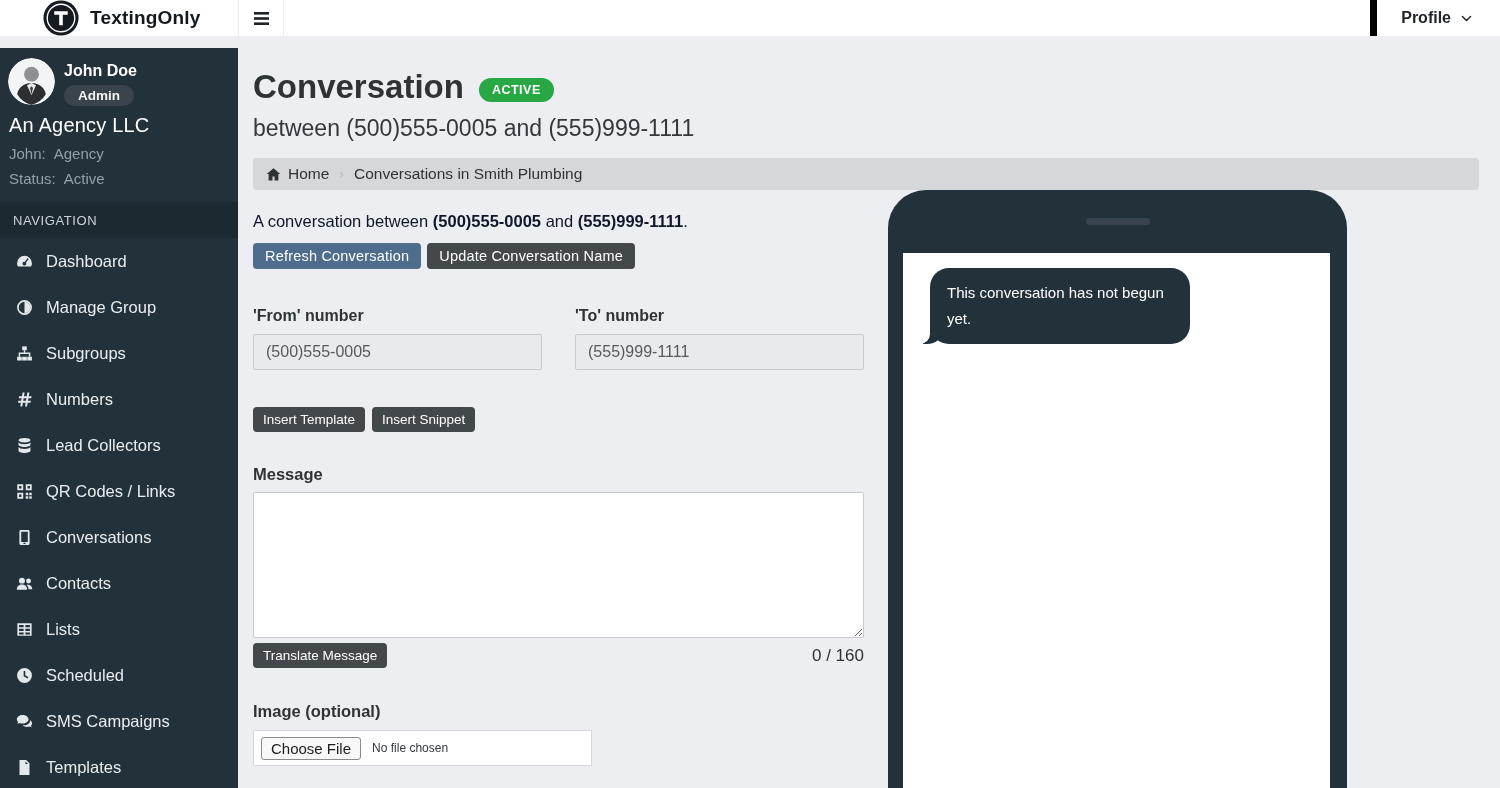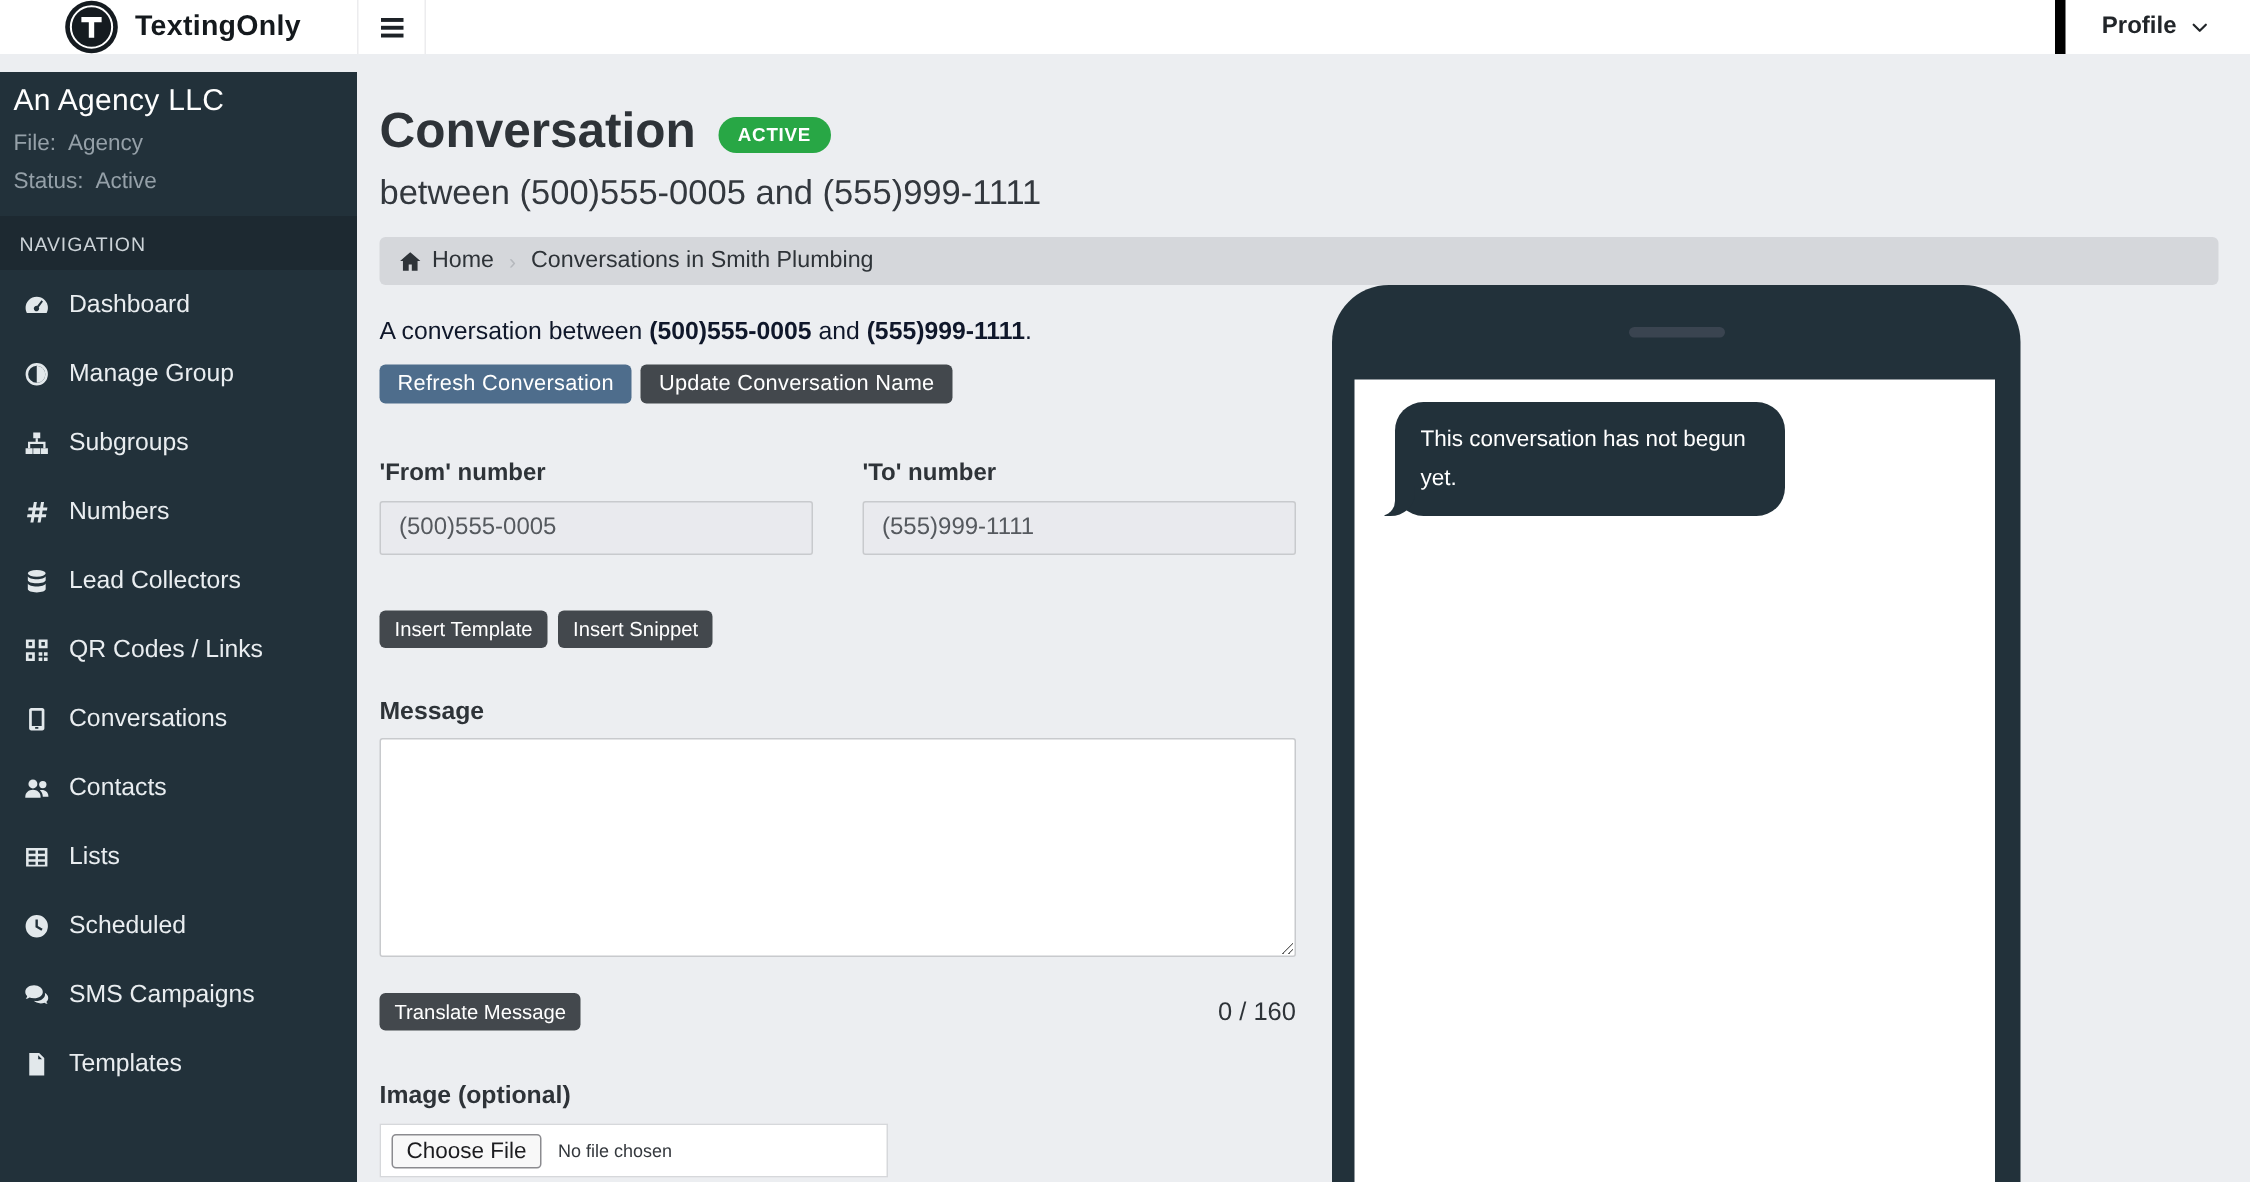--- a/index.html
+++ b/index.html
@@ -59,21 +59,21 @@
   .actions { margin-top:12px; display:flex; gap:6px; }
 
   .form-row { display:flex; gap:33px; margin-top:38px; }
   .field { width:289px; }
   .field-label { display:block; font-size:16px; font-weight:700; color:#2e3338; margin-bottom:9px; }
   .field input { width:100%; height:36px; background:#e9eaee; border:1px solid #c8cacd; border-radius:2px; font-family:inherit; font-size:16px; color:#55595e; padding:0 12px; }
 
   .insert-row { margin-top:37px; display:flex; gap:7px; }
   .msg-label { margin-top:33px; font-size:16.5px; font-weight:700; color:#2e3338; }
   .msg-area { margin-top:8px; width:611px; height:146px; background:#fff; border:1px solid #c8cacd; border-radius:2px; resize:vertical; font-family:inherit; font-size:15px; padding:8px 10px; color:#2e3338; }
-  .translate-row { width:611px; display:flex; justify-content:space-between; align-items:center; margin-top:19px; }
+  .translate-row { width:611px; display:flex; justify-content:space-between; align-items:center; margin-top:1px; }
   .counter { font-size:17px; color:#2e3338; }
 
   .image-label { margin-top:34px; font-size:16.5px; font-weight:700; color:#2e3338; }
   .file-box { margin-top:9px; width:339px; height:36px; background:#fff; border:1px solid #d6d8db; display:flex; align-items:center; gap:11px; padding:0 7px; cursor:pointer; }
   .file-btn { background:#f8f8f8; border:1px solid #8b8b8f; border-radius:3px; font-size:15px; color:#1c1c1f; padding:2px 9px; font-family:inherit; cursor:pointer; white-space:nowrap; }
   .file-status { font-size:12px; color:#34383d; }
 
   
   .phone { position:absolute; left:650px; top:142px; width:459px; height:700px; background:#22313a; border-radius:38px 38px 0 0; }
   .speaker { position:absolute; top:28px; left:50%; transform:translateX(-50%); width:64px; height:7px; border-radius:4px; background:#3a4450; }
@@ -110,23 +110,38 @@
     <span>Profile</span>
     <span>
         <svg viewBox="0 0 16 16" fill="none" stroke="currentColor" stroke-width="1.8" stroke-linecap="round" stroke-linejoin="round">
           <path d="M3 5.5l5 5 5-5"></path>
         </svg>
       </span>
   </div>
 </div>
 
 <div class="sidebar">
+  <div class="user-row">
+    <span class="avatar">
+        <svg viewBox="0 0 48 48">
+          <circle cx="24" cy="24" r="24" fill="#f3f4f5"></circle>
+          <circle cx="24" cy="16.5" r="7.6" fill="#8f9092"></circle>
+          <path d="M24 25.5c-8.5 0-13.6 5.4-14.6 11.6A24 24 0 0 0 24 48a24 24 0 0 0 14.6-10.9c-1-6.2-6.1-11.6-14.6-11.6z" fill="#2c2e30"></path>
+          <path d="M24 25.5l-4.6 2.3L24 38l4.6-10.2z" fill="#e8e9ea"></path>
+          <path d="M24 28.8l-1.5 1.8 1.5 6.6 1.5-6.6z" fill="#3a3c3e"></path>
+        </svg>
+      </span>
+    <div>
+      <div class="user-name">John Doe</div>
+      <span class="admin-badge">Admin</span>
+    </div>
+  </div>
   <div class="org-name">An Agency LLC</div>
   <div class="meta">
-    <span>File:</span><span class="meta-value">Agency</span>
+    <span>John:</span><span class="meta-value">Agency</span>
   </div>
   <div class="meta">
     <span>Status:</span><span class="meta-value">Active</span>
   </div>
   <div class="nav-header">NAVIGATION</div>
   <nav>
       <div class="nav-item">
         <span class="icon">
           <svg viewBox="0 0 16 16" fill="currentColor">
             <path fill-rule="evenodd" d="M8 2.6a7 7 0 0 0-7 7c0 1.2.3 2.3.8 3.2h12.4c.5-.9.8-2 .8-3.2a7 7 0 0 0-7-7zm3.9 3.1L9.3 9.2a1.7 1.7 0 1 1-1.1-.8l2.8-3.6z"></path>

